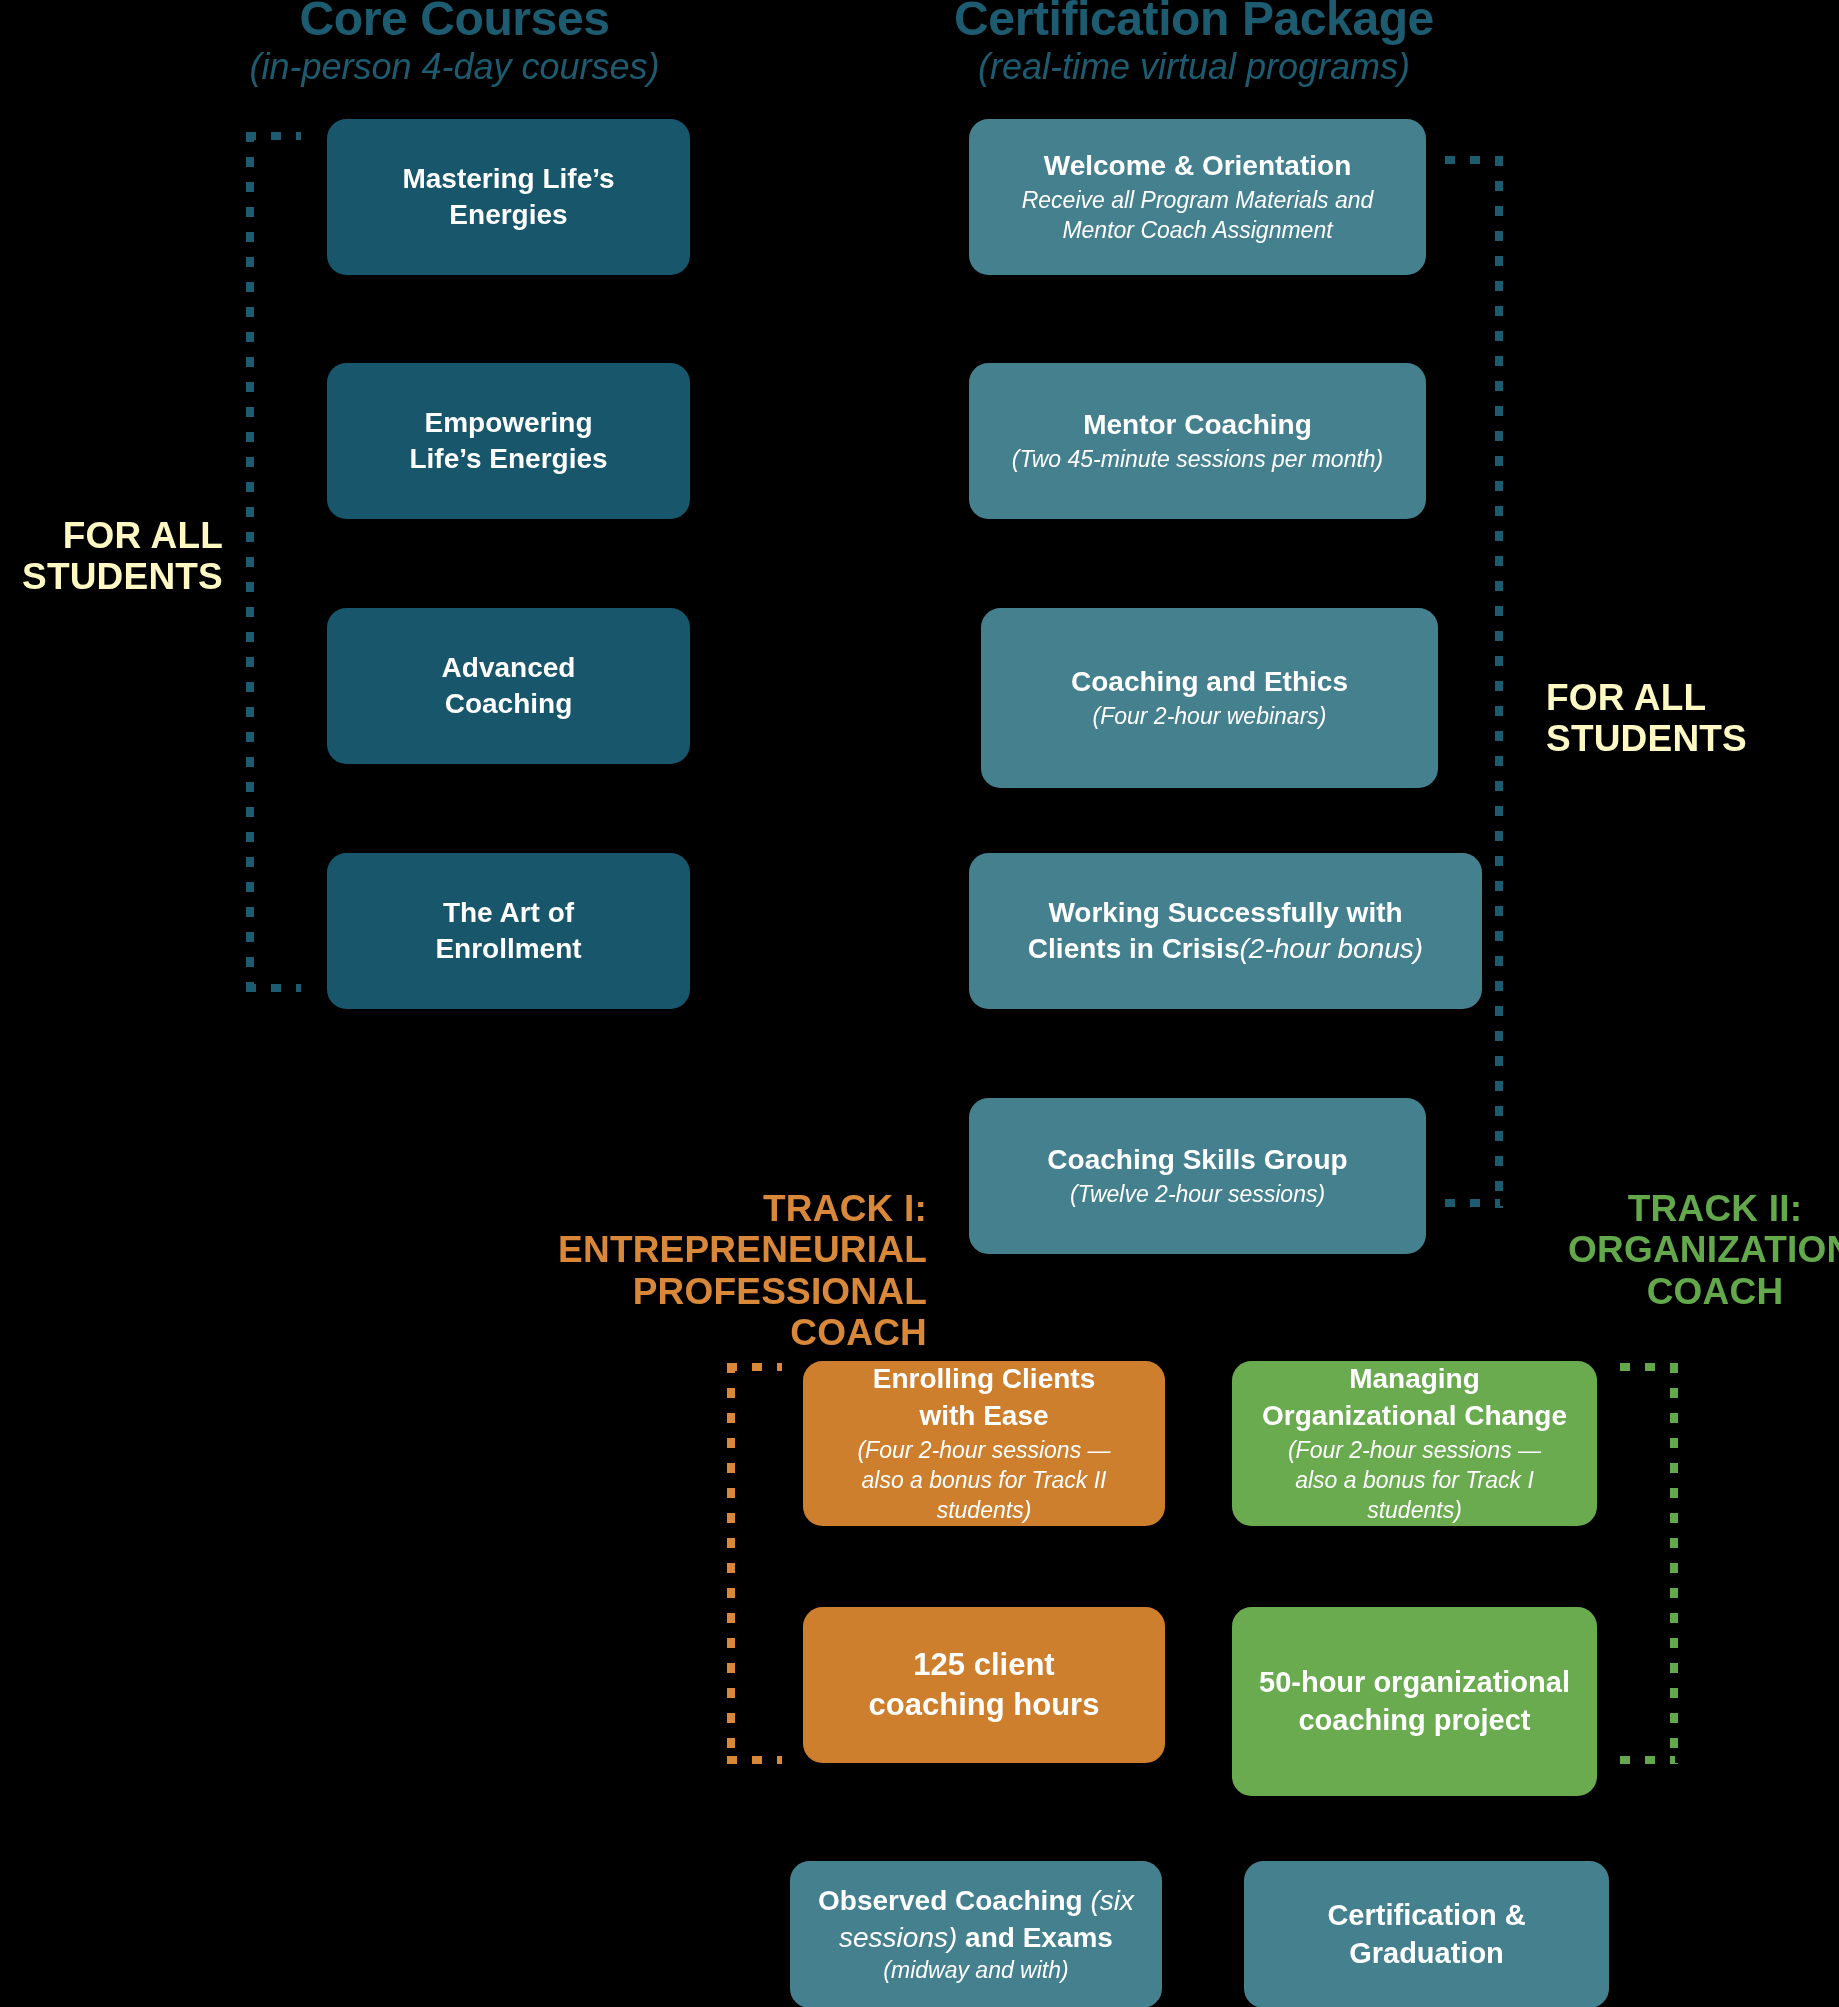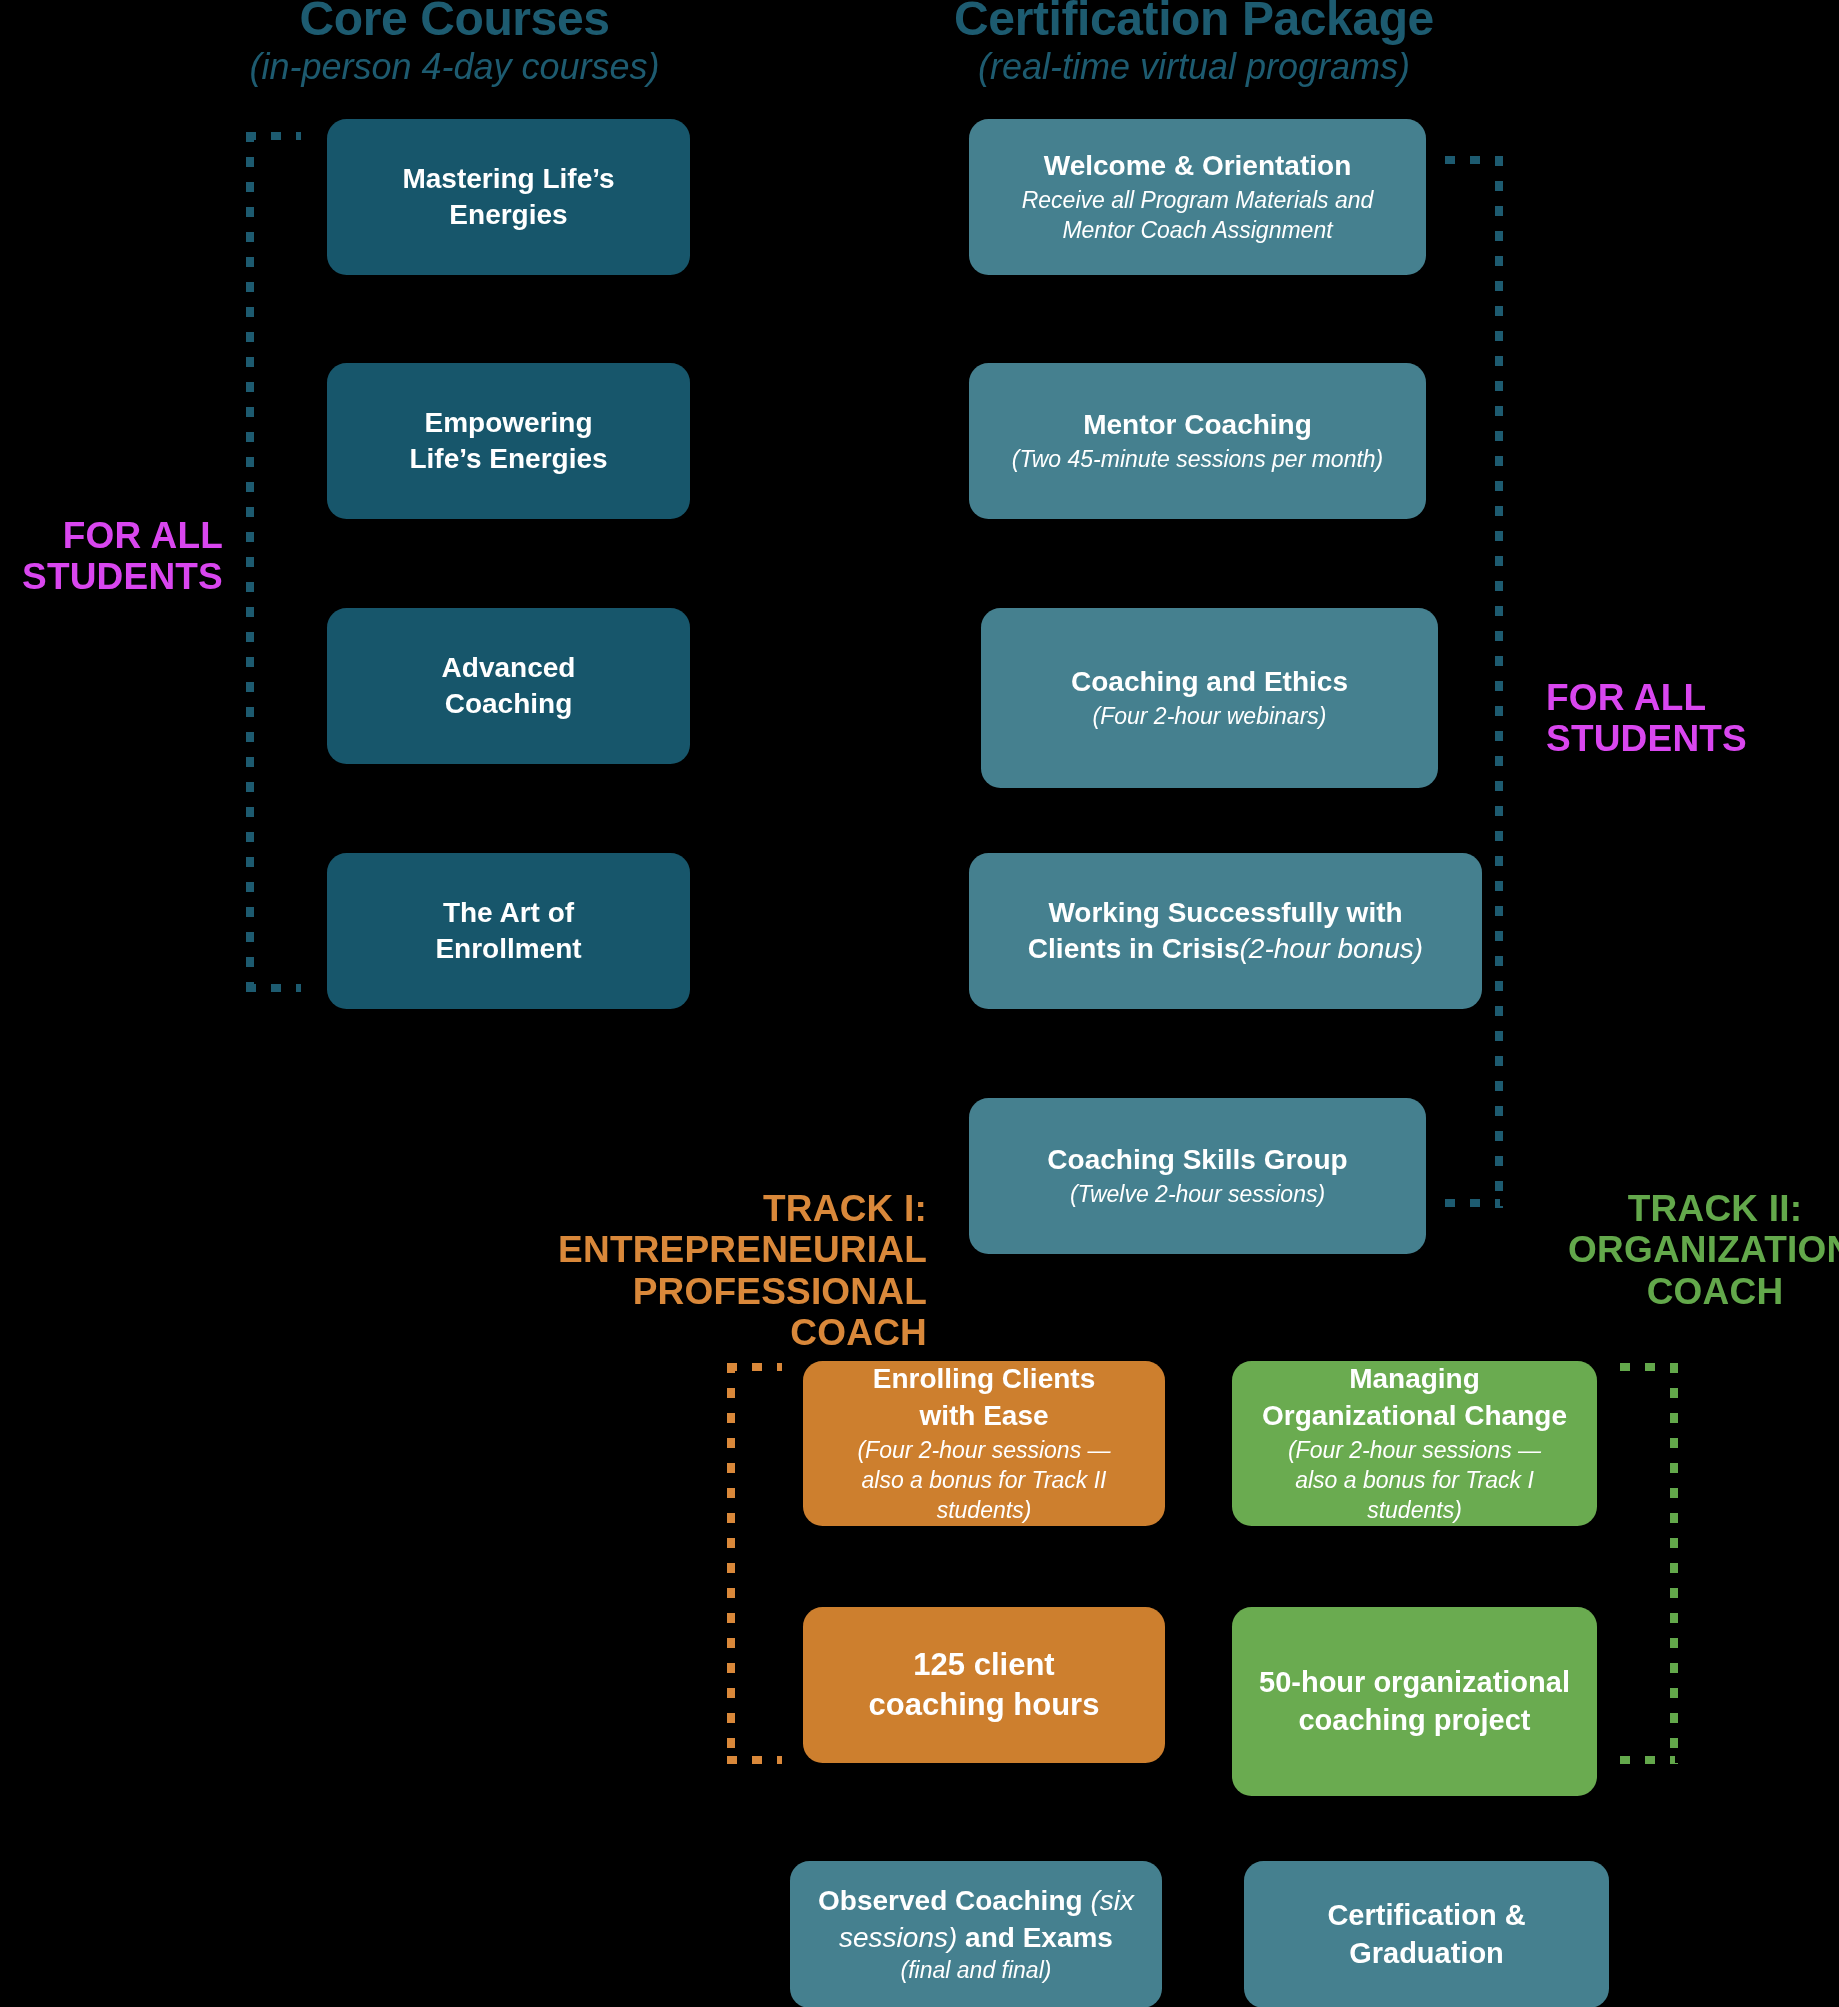--- a/index.html
+++ b/index.html
@@ -82,21 +82,21 @@
   .green-box   { background: #6aab50; }
 
   
   .side-label {
     position: absolute;
     font-size: 37px;
     font-weight: bold;
     line-height: 1.12;
     letter-spacing: 0.2px;
   }
-  .side-label.teal  { color: #d946ef; }
+  .side-label.teal  { color: #fef9c3; }
   .side-label.orange{ color: #d9883a; }
   .side-label.green { color: #63a84b; }
 
   
   .dot-v {
     position: absolute;
     width: 8px;
     background-image: linear-gradient(to bottom,
         currentColor 0px, currentColor 9.8px,
         transparent 9.8px, transparent 25px);
@@ -241,21 +241,21 @@
     <div class="title big">coaching project</div>
   </div>
 
   <div class="box mid-teal" style="left:790px; top:1861px; width:372px; height:147px;">
     <div class="title">
       <span>Observed Coaching </span><span class="inline-note">(six</span>
     </div>
     <div class="title">
       <span class="inline-note">sessions)</span><span> and Exams</span>
     </div>
-    <div class="note tight">(final and final)</div>
+    <div class="note tight">(midway and with)</div>
   </div>
 
   <div class="box mid-teal" style="left:1244px; top:1861px; width:365px; height:147px;">
     <div class="title big">Certification &amp;</div>
     <div class="title big">Graduation</div>
   </div>
 
 </div>
 
 

